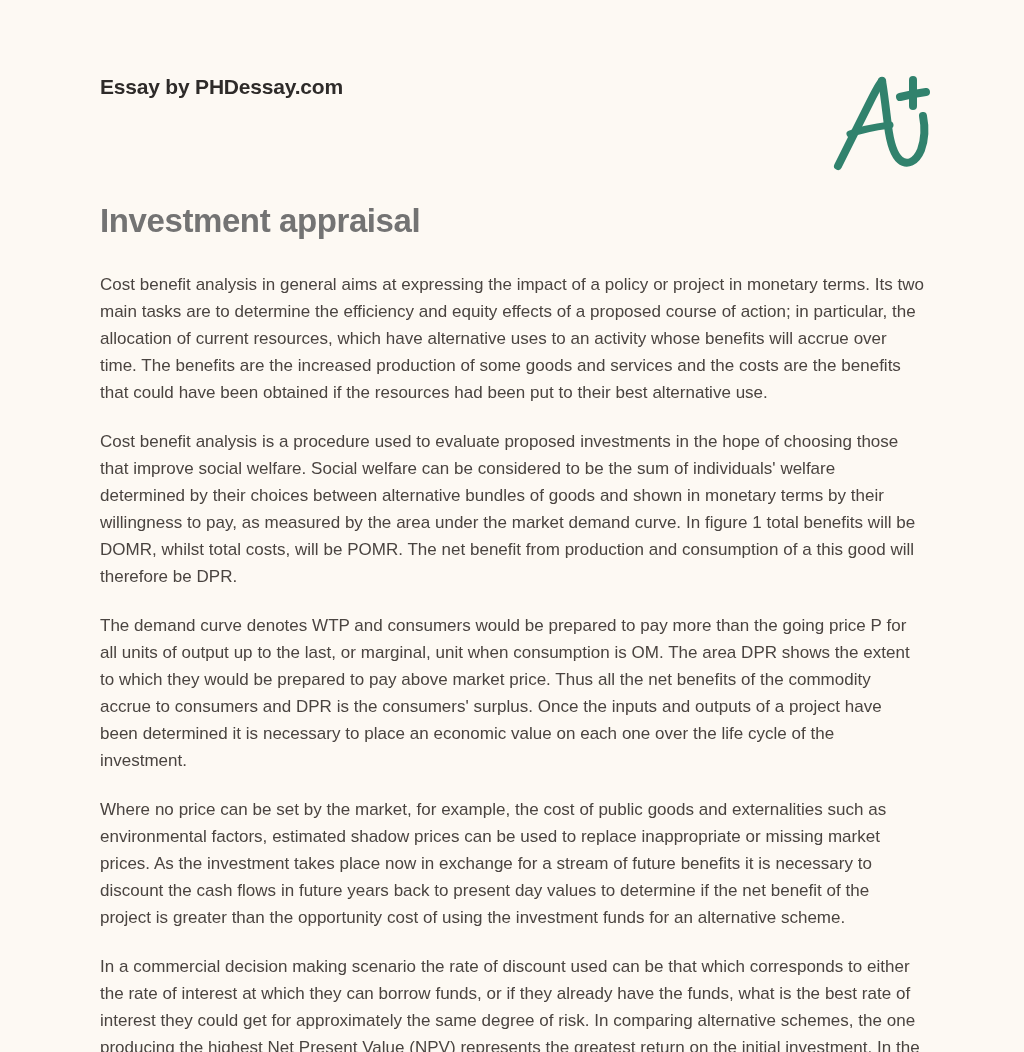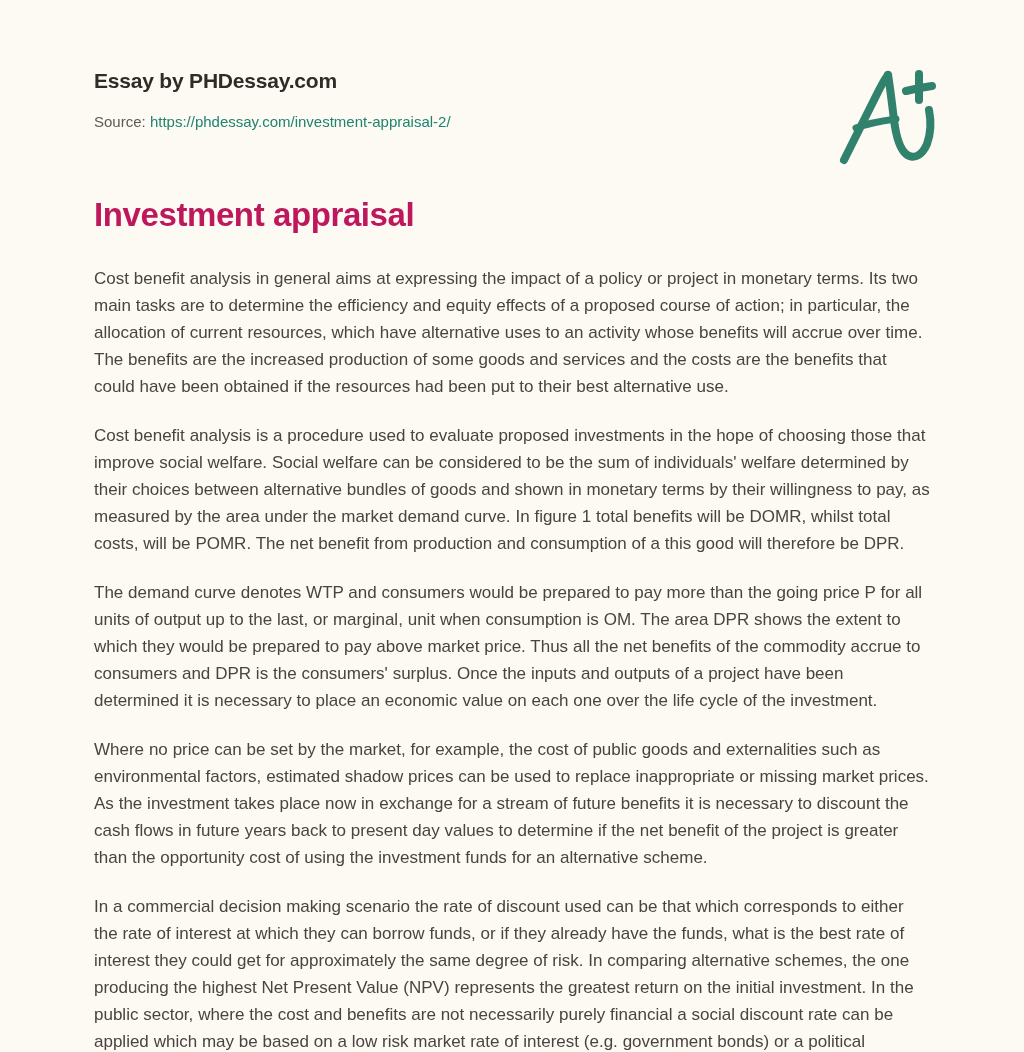--- a/index.html
+++ b/index.html
@@ -11,21 +11,21 @@
     width: 1024px;
     height: 1052px;
     background: #fdf9f3;
     font-family: "Liberation Sans", sans-serif;
     overflow: hidden;
   }
   .page {
     position: relative;
     width: 1024px;
     height: 769px;
-    padding: 0;
+    padding: 6px;
   }
 
   
   .header {
     position: relative;
     padding: 68px 94px 0 94px;
     height: 196px;
   }
   .brand-line {
     font-size: 21px;
@@ -58,21 +58,21 @@
   }
   .logo svg { display: block; }
 
   
   .article {
     padding: 0 94px 0 94px;
   }
   .doc-title {
     font-size: 33px;
     font-weight: bold;
-    color: #be185d;
+    color: #737373;
     letter-spacing: -0.4px;
     margin: 0 0 31px 0;
     line-height: 1.15;
   }
   .para {
     font-size: 17px;
     line-height: 27px;
     color: #4a4440;
     margin: 0 0 22px 0;
     max-width: 838px;
@@ -82,24 +82,20 @@
   .para:last-child { margin-bottom: 0; }
 </style>
 </head>
 <body>
 
 <div class="page">
 
   <div class="header">
     <div class="brand-line">Essay by PHDessay.com</div>
 
-    <div class="source-line">
-      <span class="source-label">Source:</span>
-      <a class="source-url" href="#">https://phdessay.com/investment-appraisal-2/</a>
-    </div>
 
     <div class="logo">
       <svg viewBox="0 0 120 110" width="120" height="110" aria-hidden="true">
         <g fill="none" stroke="#31826d" stroke-linecap="round" stroke-linejoin="round">
 
           <path d="M18 100 C 26 84, 40 56, 50 36 C 55 26, 59 18, 62 15" stroke-width="8"></path>
 
           <path d="M62 15 C 64 26, 66 44, 68 60 C 70 76, 73 88, 80 94
                    C 87 100, 96 96, 101 84 C 105 73, 105 60, 103 50" stroke-width="8"></path>
 

